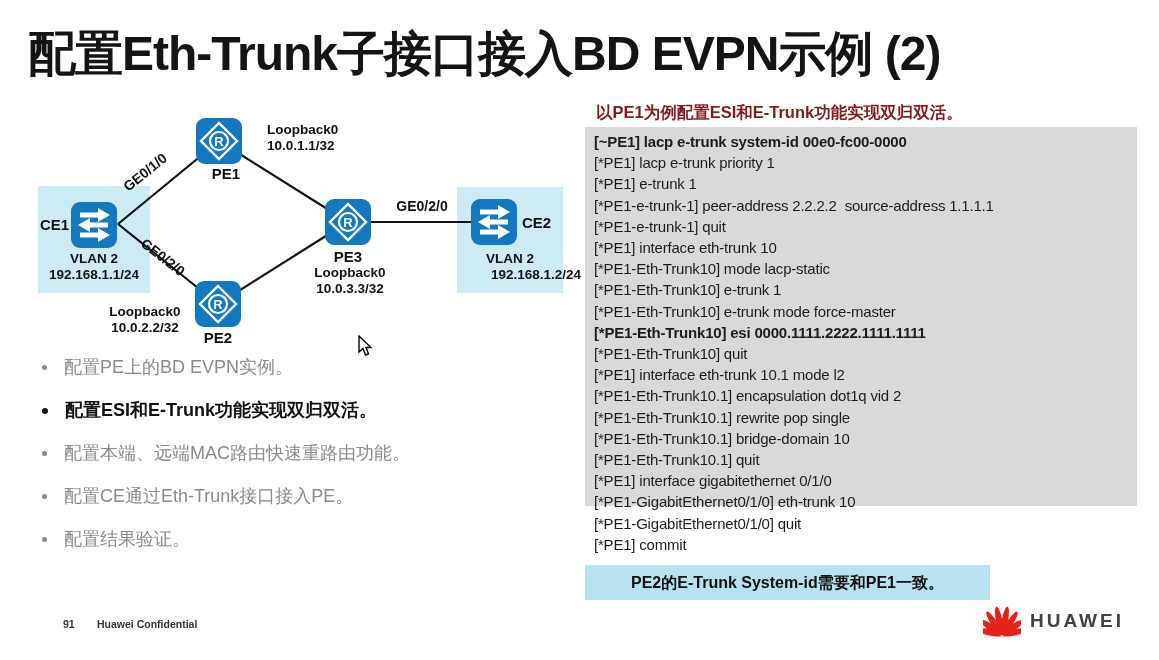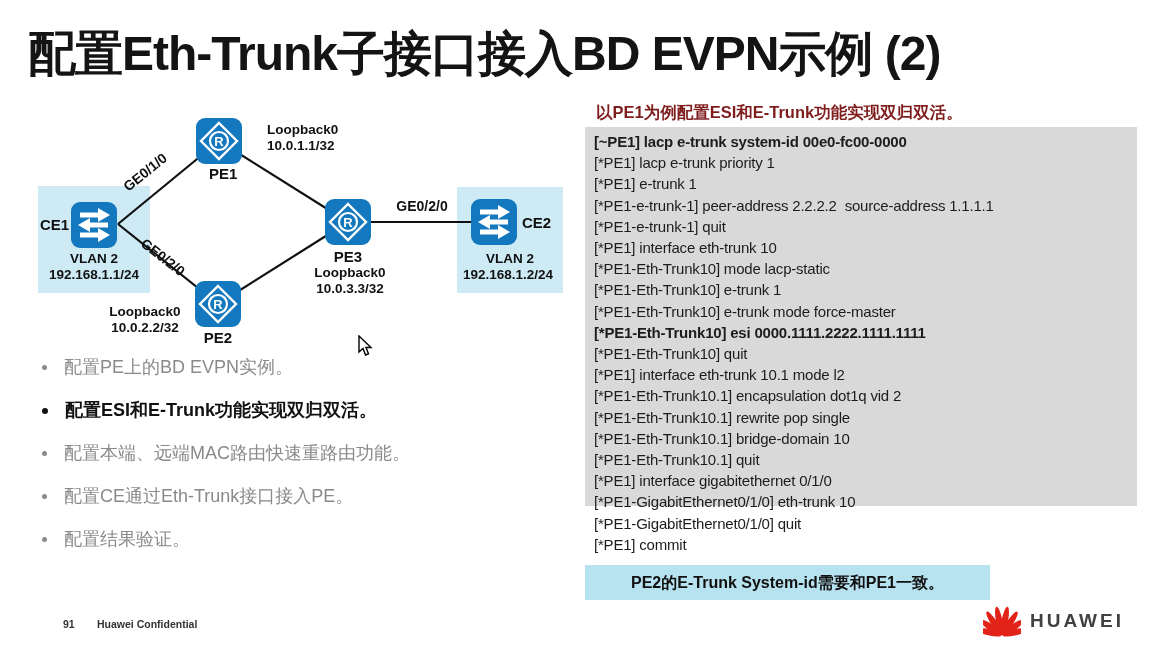--- a/index.html
+++ b/index.html
@@ -77,21 +77,21 @@
   <div class="sublabel" style="left:38px;top:267px;width:112px;">192.168.1.1/24</div>
 
   <div class="node" style="left:195px;top:117px;">
     <svg width="48" height="48" viewBox="0 0 48 48">
       <rect x="1" y="1" width="46" height="46" rx="9" fill="#1478be"></rect>
       <polygon points="24,6 42,24 24,42 6,24" fill="none" stroke="#fff" stroke-width="2.4"></polygon>
       <circle cx="24" cy="24" r="9" fill="none" stroke="#fff" stroke-width="2.2"></circle>
       <text x="24" y="29" text-anchor="middle" font-size="13" font-weight="bold" fill="#fff" font-family="Liberation Sans, sans-serif">R</text>
     </svg>
   </div>
-  <div class="nlabel" style="left:209px;top:165px;width:48px;text-align:left;">PE1</div>
+  <div class="nlabel" style="left:192px;top:165px;width:48px;text-align:right;">PE1</div>
   <div class="sublabel" style="left:250px;top:122px;width:100px;text-align:left;padding-left:17px;box-sizing:border-box;">
     <span>Loopback0</span><br>
     <span>10.0.1.1/32</span>
   </div>
 
   <div class="node" style="left:194px;top:280px;">
     <svg width="48" height="48" viewBox="0 0 48 48">
       <rect x="1" y="1" width="46" height="46" rx="9" fill="#1478be"></rect>
       <polygon points="24,6 42,24 24,42 6,24" fill="none" stroke="#fff" stroke-width="2.4"></polygon>
       <circle cx="24" cy="24" r="9" fill="none" stroke="#fff" stroke-width="2.2"></circle>
@@ -124,21 +124,21 @@
       <path d="M10 14 H28" stroke="#fff" stroke-width="5"></path>
         <polygon points="28,7 40,14 28,21" fill="#fff"></polygon>
       <path d="M38 24 H20" stroke="#fff" stroke-width="5"></path>
         <polygon points="20,17 8,24 20,31" fill="#fff"></polygon>
       <path d="M10 34 H28" stroke="#fff" stroke-width="5"></path>
         <polygon points="28,27 40,34 28,41" fill="#fff"></polygon>
     </svg>
   </div>
   <div class="nlabel" style="left:522px;top:214px;">CE2</div>
   <div class="sublabel" style="left:457px;top:251px;width:106px;">VLAN 2</div>
-  <div class="sublabel" style="left:457px;top:267px;width:102px;">192.168.1.2/24</div>
+  <div class="sublabel" style="left:457px;top:267px;width:102px;padding-left:28px;">192.168.1.2/24</div>
 
   <div class="linklabel" style="left:105px;top:164px;transform:rotate(-39deg);">GE0/1/0</div>
   <div class="linklabel" style="left:123px;top:249px;transform:rotate(38deg);">GE0/2/0</div>
   <div class="linklabel" style="left:382px;top:198px;">GE0/2/0</div>
 
   <ul class="bullets">
     <li>
         <span class="dot"></span>
         <span>配置PE上的BD EVPN实例。</span>
       </li>

